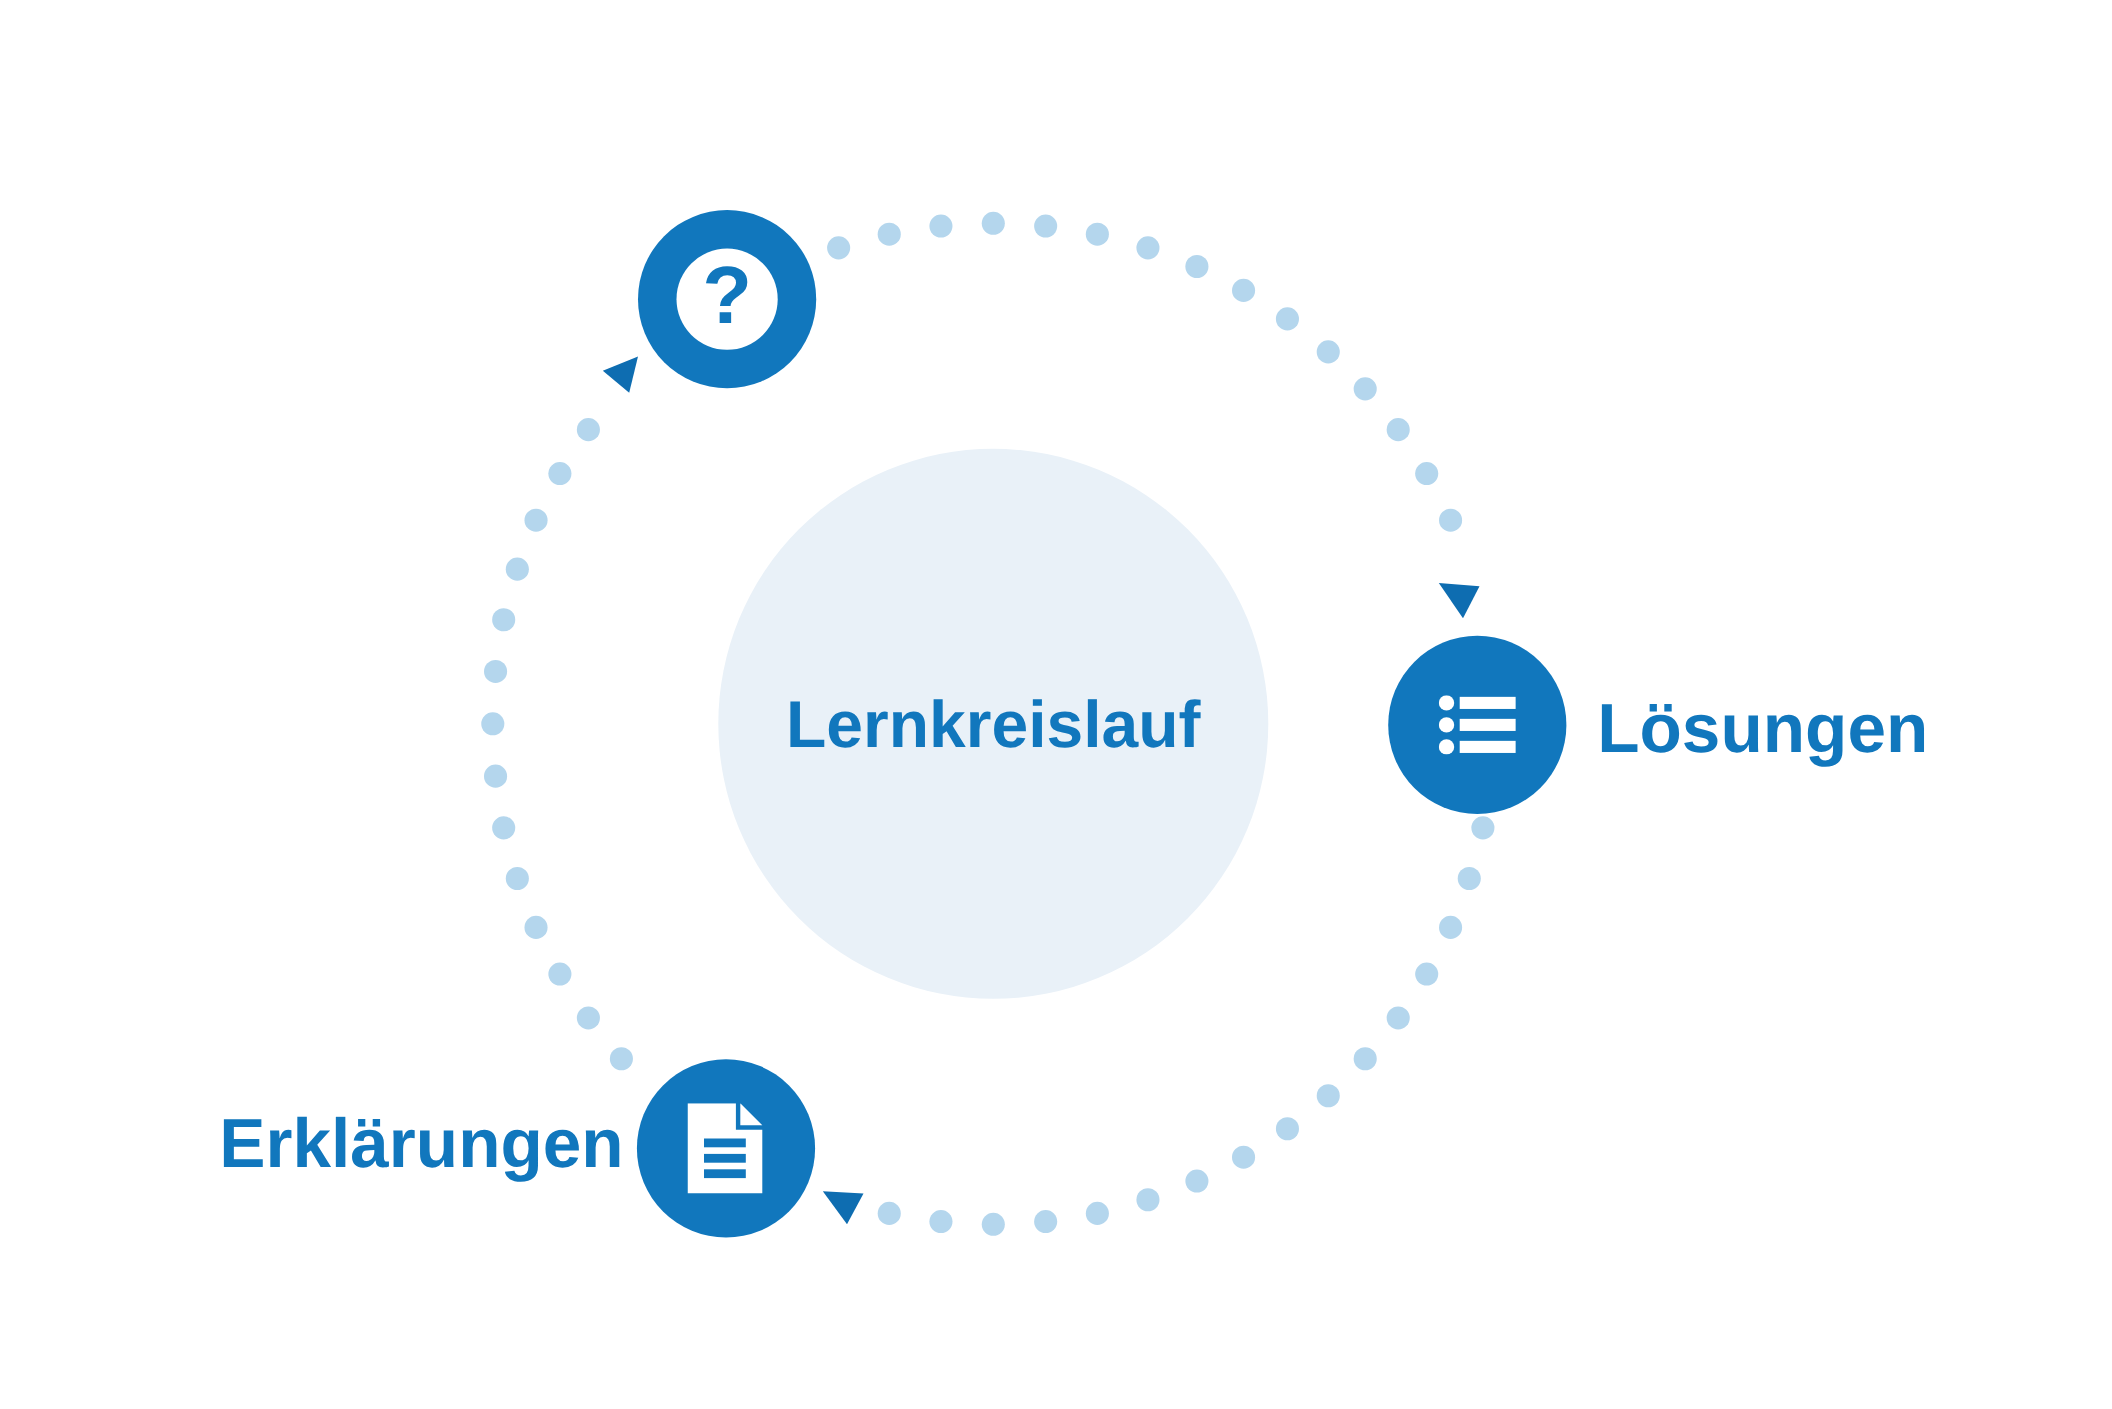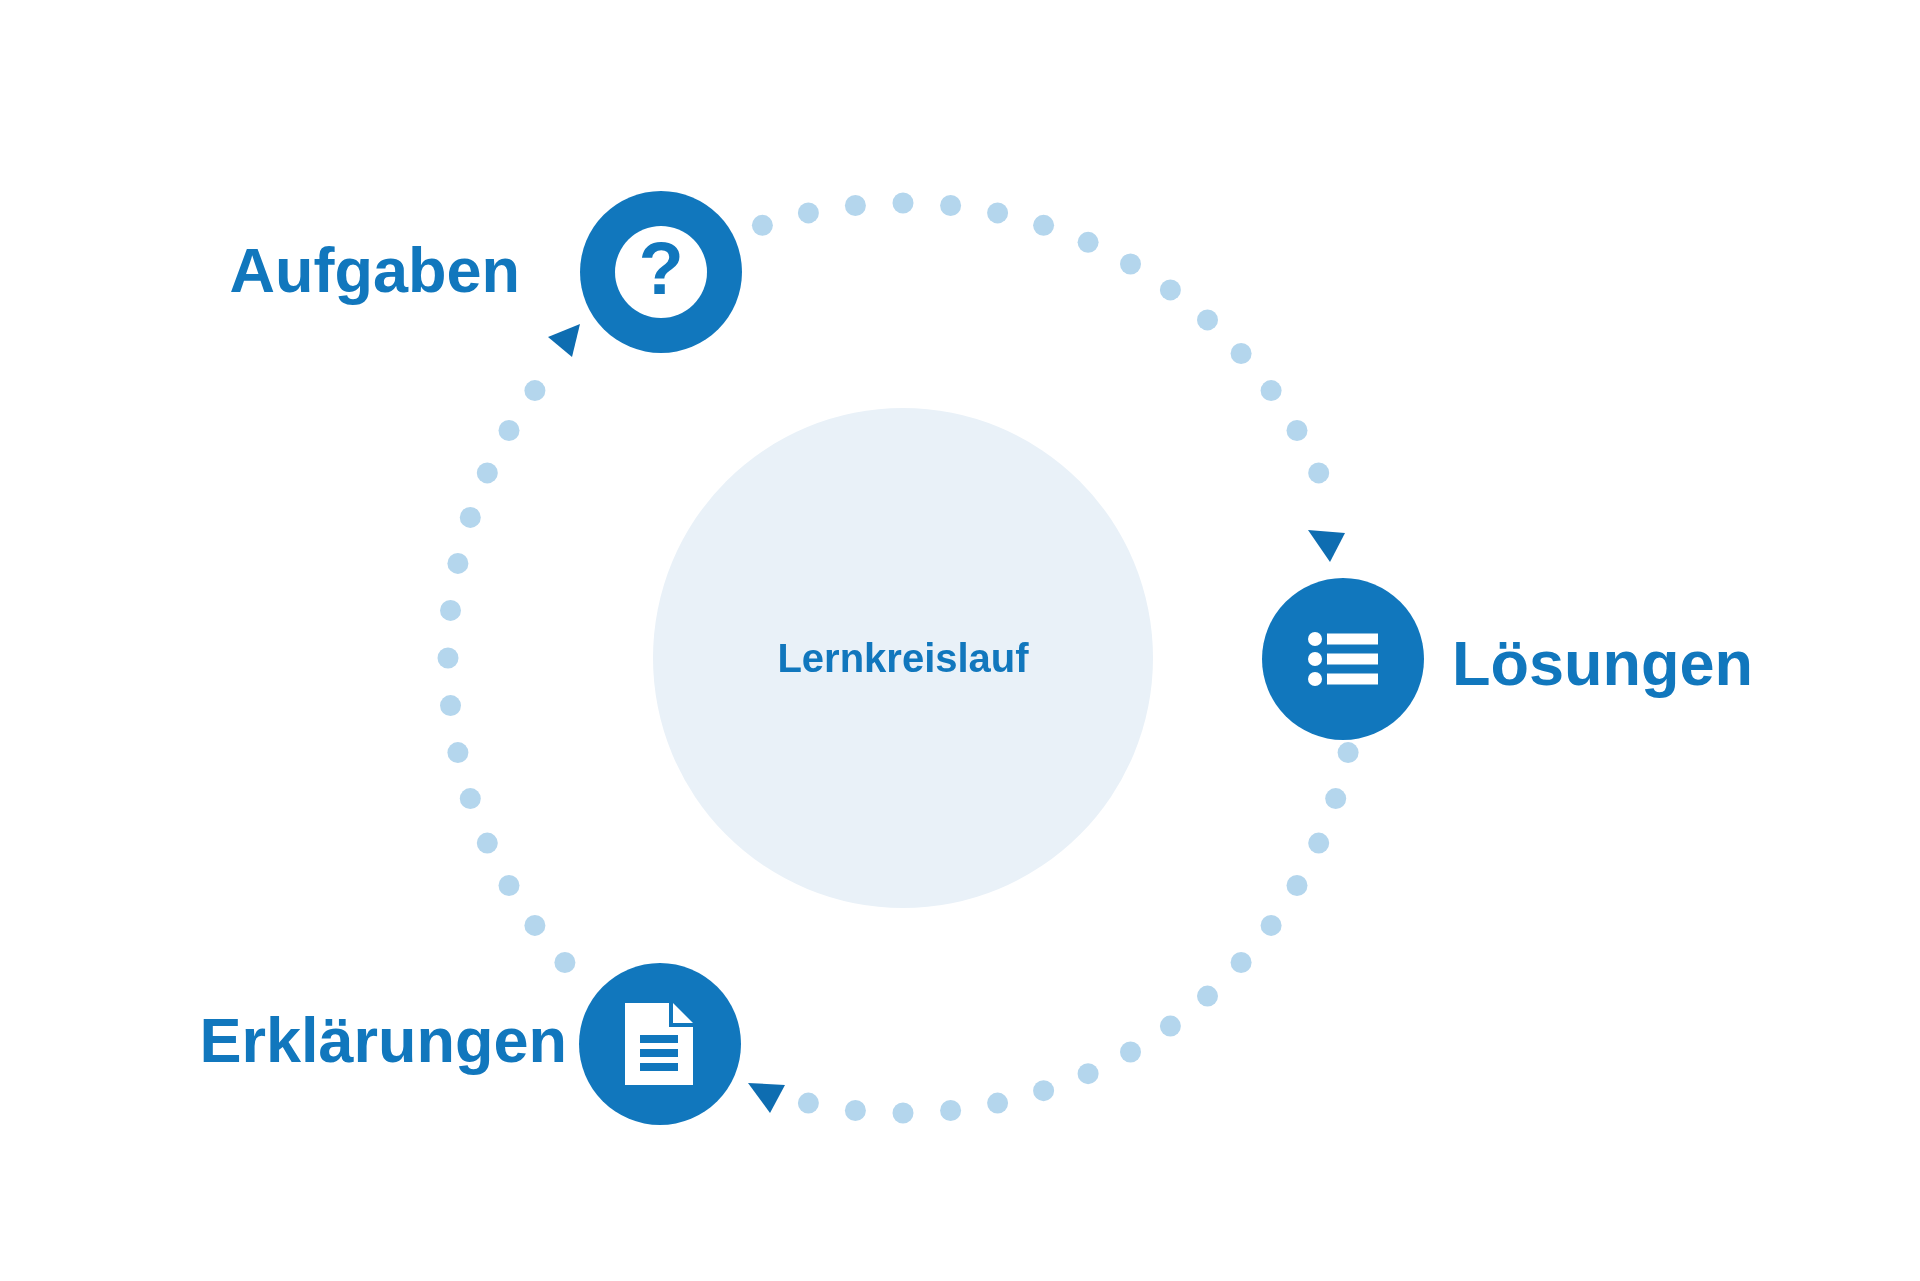--- a/index.html
+++ b/index.html
@@ -30,21 +30,21 @@
     top: 408px;
     width: 500px;
     height: 500px;
     border-radius: 50%;
     background: var(--center-fill, #e9f1f8);
     display: flex;
     align-items: center;
     justify-content: center;
   }
   .center-label {
-    font-size: 40px;
+    font-size: 60px;
     font-weight: 700;
     color: var(--blue, #1177bd);
     letter-spacing: 0px;
     white-space: nowrap;
   }
   .node-circle {
     position: absolute;
     width: 162px;
     height: 162px;
     border-radius: 50%;
@@ -143,21 +143,20 @@
       </g>
       <polygon points="548,337 580,324 572,357" fill="#0e6db1"></polygon>
       <polygon points="1308,530 1345,533 1330,562" fill="#0e6db1"></polygon>
       <polygon points="748,1083 785,1085 770,1113" fill="#0e6db1"></polygon>
     </svg>
 
   <div class="center-circle">
     <span class="center-label">Lernkreislauf</span>
   </div>
 
-  <span class="node-label aufgaben">Aufgaben</span>
   <div class="node-circle aufgaben">
     <div class="q-disc">
       <span class="q-glyph">?</span>
     </div>
   </div>
 
   <div class="node-circle loesungen">
     <svg class="icon-svg" width="70" height="54" viewBox="0 0 70 54">
       <circle cx="7" cy="7" r="7" fill="#ffffff"></circle>
       <circle cx="7" cy="27" r="7" fill="#ffffff"></circle>

